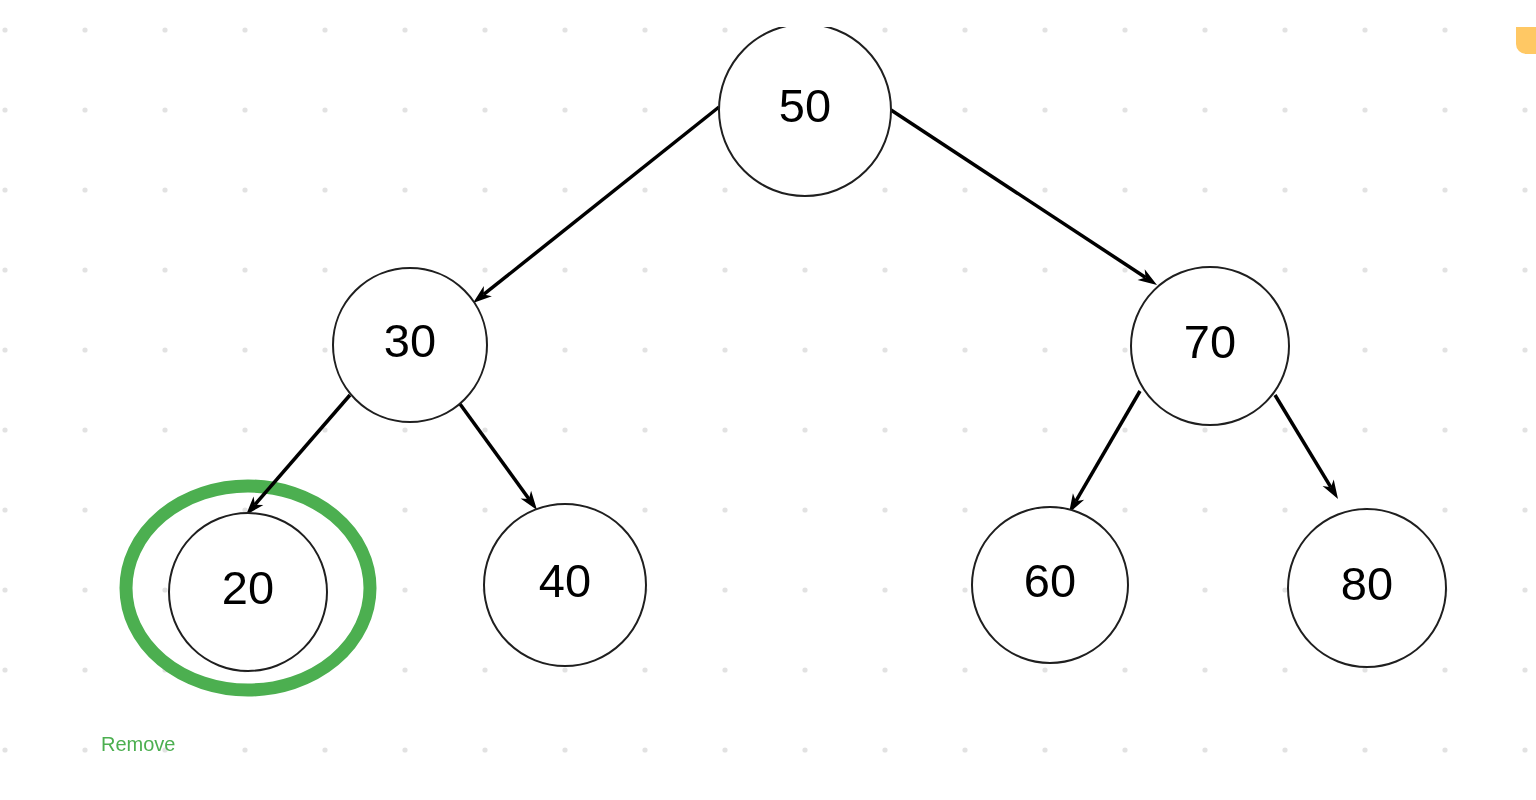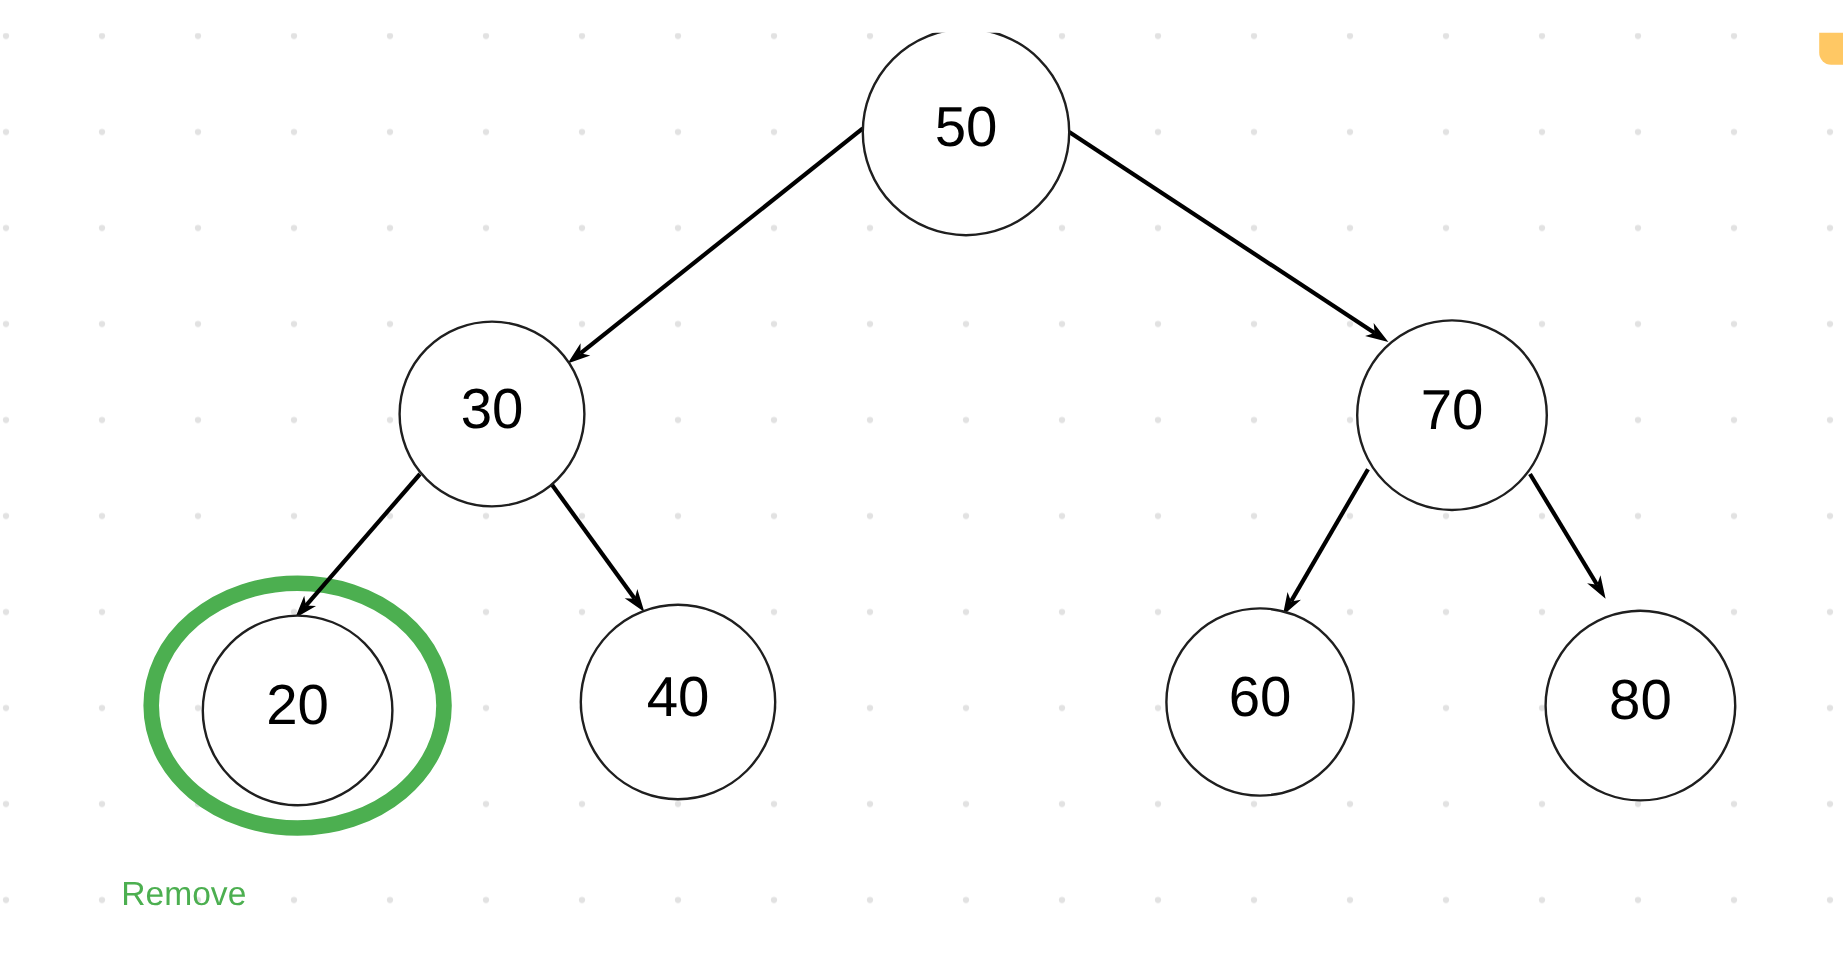--- a/index.html
+++ b/index.html
@@ -67,17 +67,17 @@
       <text x="1210" y="314" text-anchor="middle" dominant-baseline="central" font-size="47" fill="#000000">70</text>
       <circle cx="248" cy="565" r="79" fill="#ffffff" stroke="#1f1f1f" stroke-width="2"></circle>
       <text x="248" y="560" text-anchor="middle" dominant-baseline="central" font-size="47" fill="#000000">20</text>
       <circle cx="565" cy="558" r="81" fill="#ffffff" stroke="#1f1f1f" stroke-width="2"></circle>
       <text x="565" y="553" text-anchor="middle" dominant-baseline="central" font-size="47" fill="#000000">40</text>
       <circle cx="1050" cy="558" r="78" fill="#ffffff" stroke="#1f1f1f" stroke-width="2"></circle>
       <text x="1050" y="553" text-anchor="middle" dominant-baseline="central" font-size="47" fill="#000000">60</text>
       <circle cx="1367" cy="561" r="79" fill="#ffffff" stroke="#1f1f1f" stroke-width="2"></circle>
       <text x="1367" y="556" text-anchor="middle" dominant-baseline="central" font-size="47" fill="#000000">80</text>
     </svg>
-  <div id="annotation" style="left: 101px; top: 701px; color: rgb(76, 175, 80); font-size: 28px; line-height: 33px;">
+  <div id="annotation" style="left: 101px; top: 701px; color: rgb(76, 175, 80); font-size: 20px; line-height: 33px;">
     <span>Remove</span>
   </div>
   <div id="corner-accent" style="width: 20px; height: 27px; background: rgb(255, 200, 100); border-bottom-left-radius: 10px;"></div>
 </div>
 
 </body></html>

